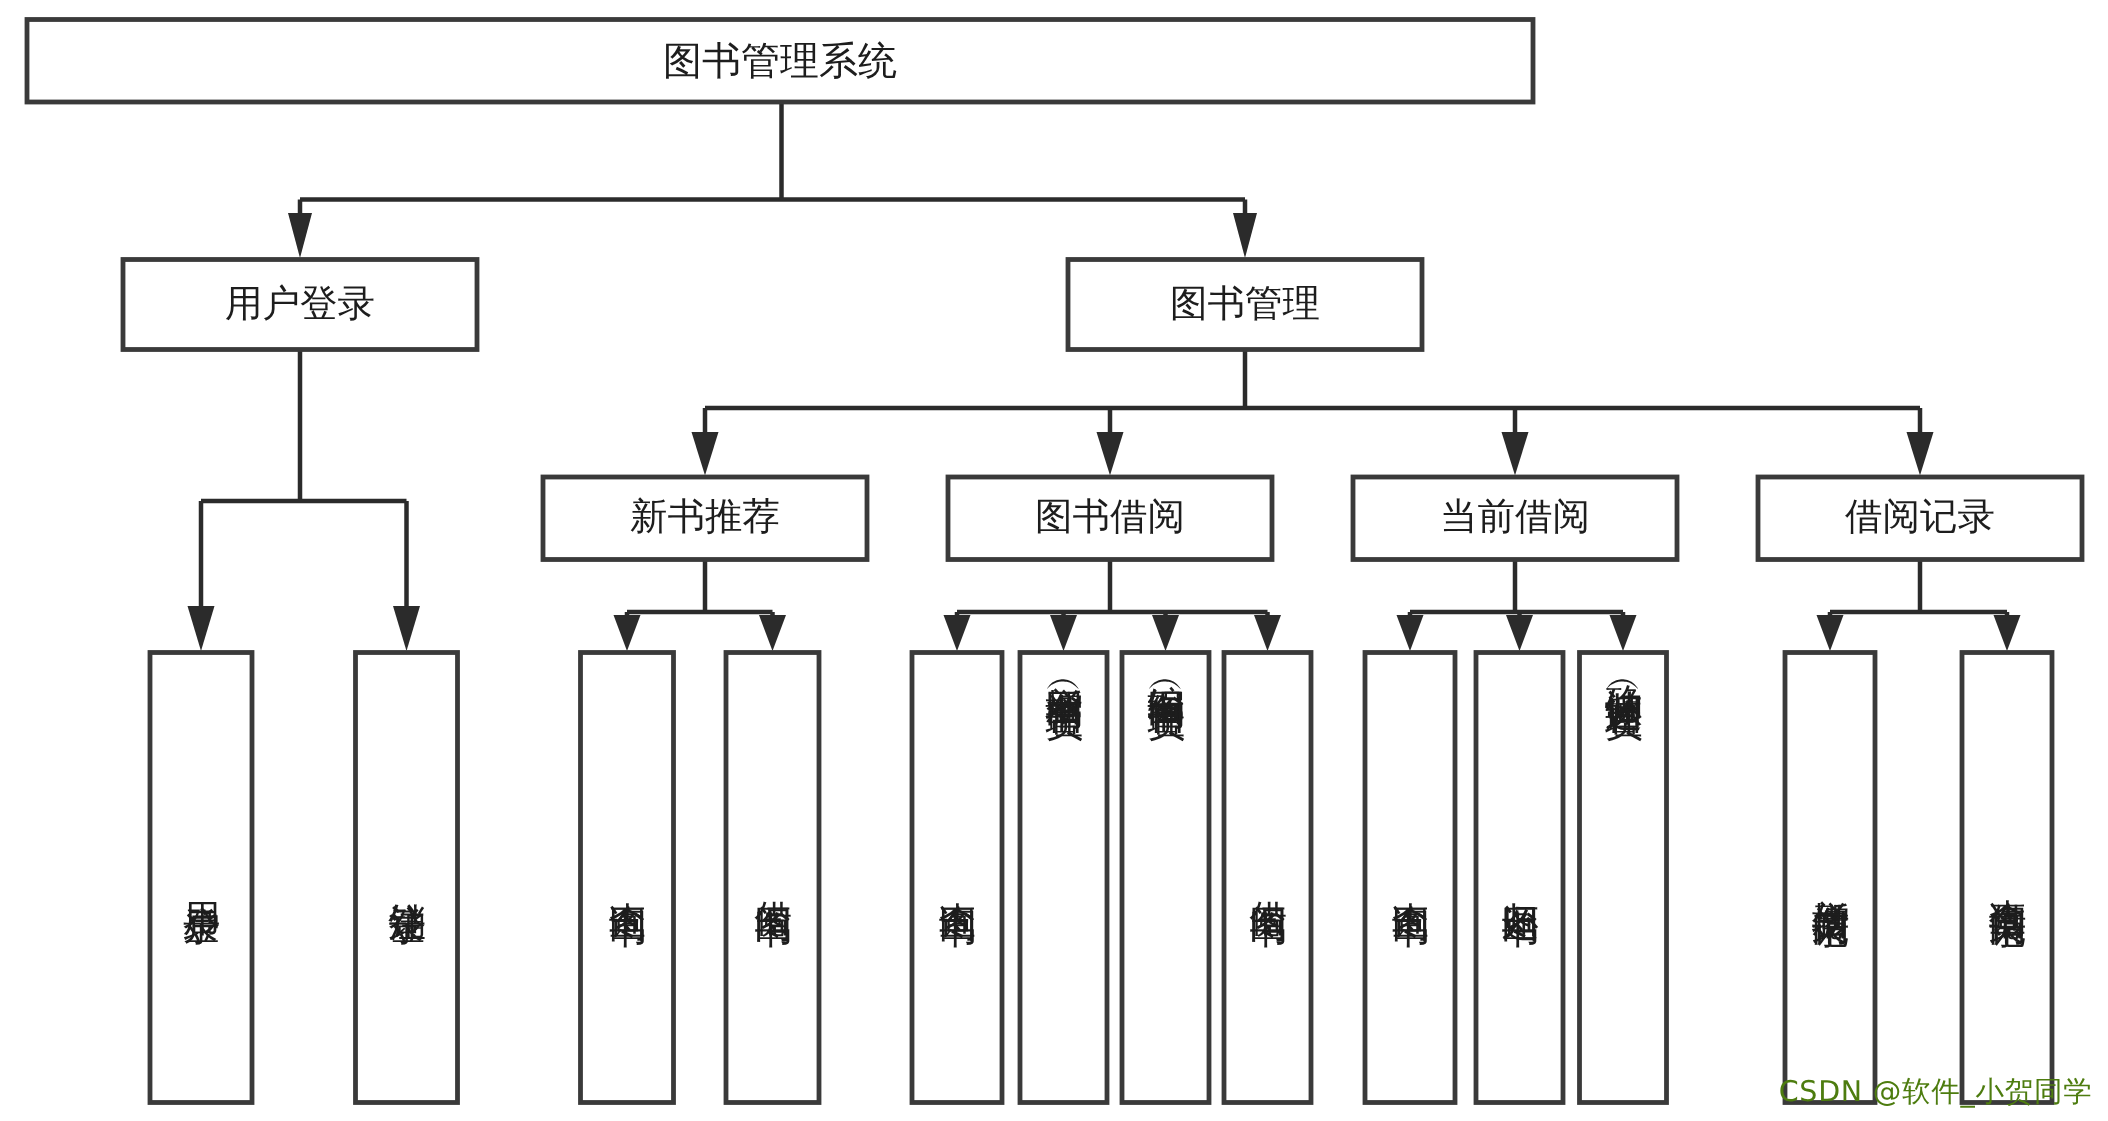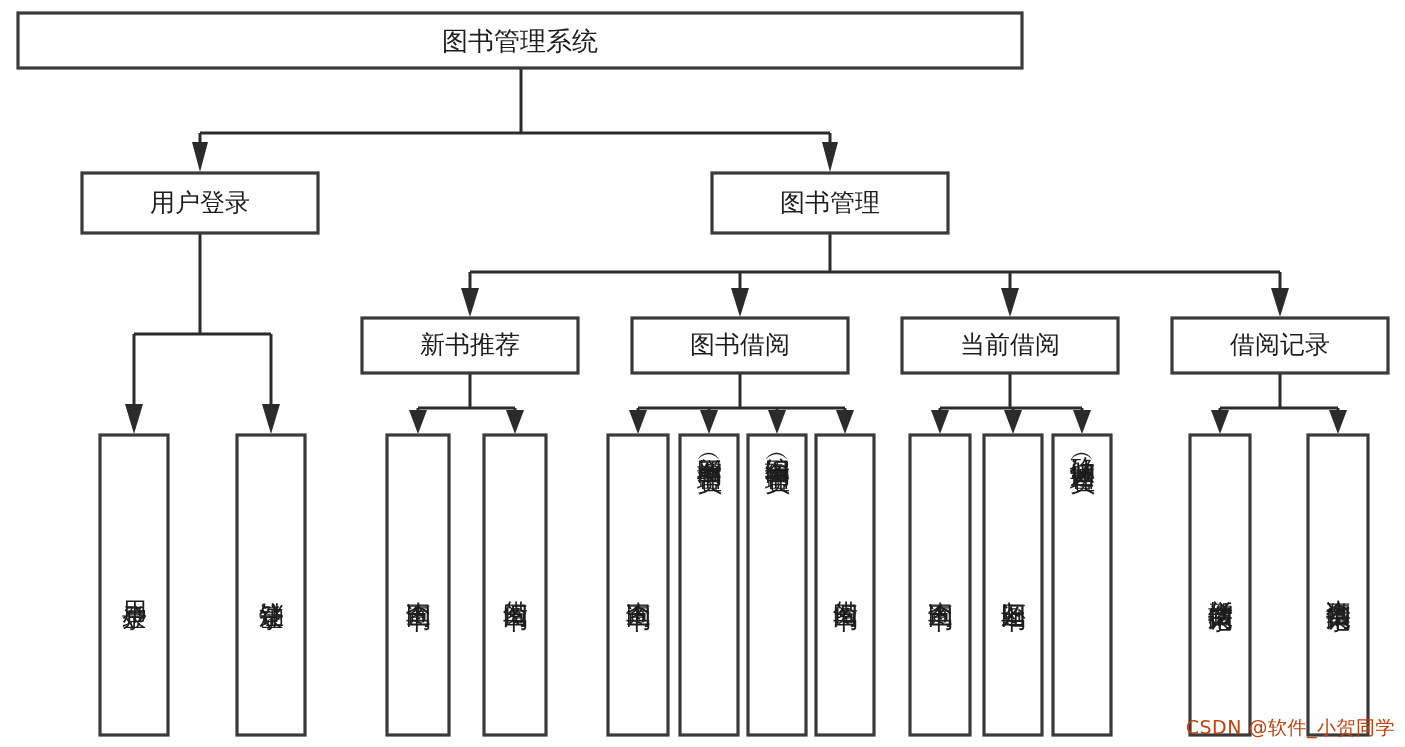--- a/index.html
+++ b/index.html
@@ -74,21 +74,21 @@
     letter-spacing: 2px;
     color: #1d1d1d;
     white-space: nowrap;
   }
   #watermark {
     position: absolute;
     right: 10px;
     bottom: 6px;
     font-family: "DejaVu Sans", "Liberation Sans", sans-serif;
     font-size: 19px;
-    color: #c2410c;
+    color: #4d7c0f;
     letter-spacing: 0.5px;
     user-select: none;
   }
 </style>
 </head>
 <body>
 
 <div id="diagram-root">
 
   <svg id="tree-svg" viewBox="0 0 1405 747">

